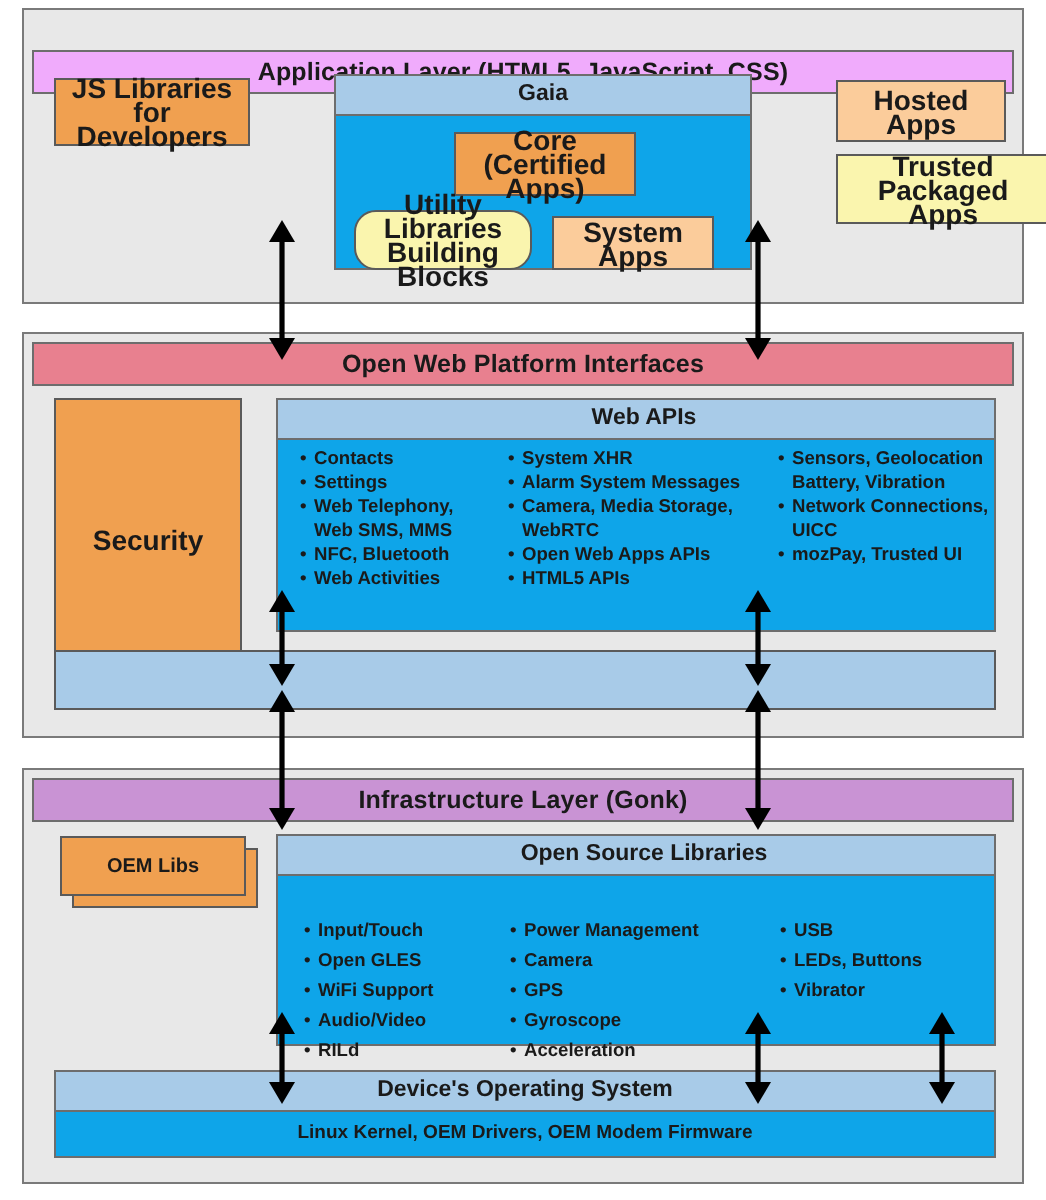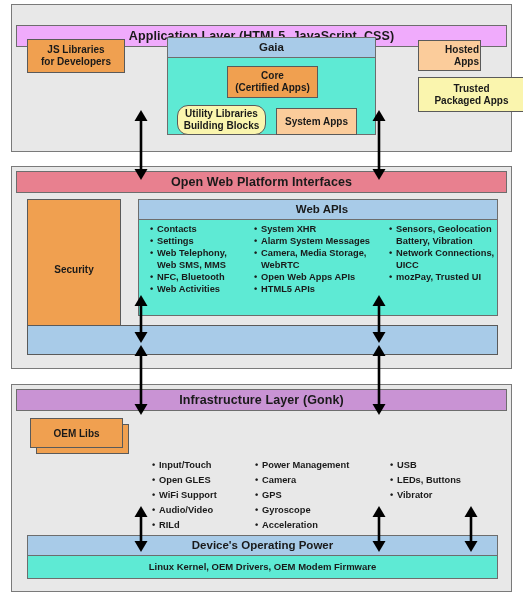--- a/index.html
+++ b/index.html
@@ -48,40 +48,40 @@
   }
   .title-blue   { background: #f0abfc; margin-top: 16px; }
   .title-pink   { background: #e8808f; }
   .title-purple { background: #c993d4; }
 
   
   .box {
     position: absolute;
     box-sizing: border-box;
     border: 1px solid #5a5a5a;
-    font-size: 10px;
+    font-size: 14px;
     font-weight: bold;
     display: flex;
     align-items: center;
     justify-content: center;
-    text-align: right;
+    text-align: center;
     line-height: 12px;
     padding: 1px;
   }
   .orange      { background: #f0a050; }
   .lightorange { background: #fbcc9b; }
   .yellow      { background: #faf5ae; }
   .blue        { background: #a8cbe8; }
 
   
   .panel {
     position: absolute;
     box-sizing: border-box;
     border: 1px solid #6d6d6d;
-    background: #5eead4;
+    background: #0ea5e9;
   }
   .panel-head {
     box-sizing: border-box;
     border-bottom: 1px solid #6d6d6d;
     background: #a8cbe8;
     font-size: 11.5px;
     font-weight: bold;
     line-height: 19px;
     height: 20px;
   }
@@ -172,21 +172,21 @@
 
     <div class="box yellow" style="left:165px; top:100px; width:89px; height:30px; flex-direction:column;border-radius:11px;">
       <span>Utility Libraries</span>
       <span>Building Blocks</span>
     </div>
 
     <div class="box lightorange" style="left:264px; top:103px; width:81px; height:27px;">
       <span>System Apps</span>
     </div>
 
-    <div class="box lightorange" style="left:406px; top:35px; width:63px; height:31px;">
+    <div class="box lightorange" style="left:406px; top:35px; width:85px; height:31px;">
       <span>Hosted Apps</span>
     </div>
 
     <div class="box yellow" style="left:406px; top:72px; width:107px; height:35px; flex-direction:column;">
       <span>Trusted</span>
       <span>Packaged Apps</span>
     </div>
   </div>
 
   <div class="layer" style="left:11px; top:166px; width:501px; height:203px;">
@@ -236,20 +236,23 @@
 
     <div class="layer-title title-purple">Infrastructure Layer (Gonk)</div>
 
     <div class="stack" style="left:18px; top:33px; width:93px; height:30px;border-radius:10px;">
       <div class="back"></div>
       <div class="front">
         <span>OEM Libs</span>
       </div>
     </div>
 
+    <div class="panel" style="left:126px; top:32px; width:360px; height:106px;">
+      <div class="panel-head left">Open Source Libraries</div>
+    </div>
 
     <div class="cols" style="left:140px; top:73px; width:344px; line-height:14.5px;">
       <ul style="width:103px;">
         <li>Input/Touch</li>
         <li>Open GLES</li>
         <li>WiFi Support</li>
         <li>Audio/Video</li>
         <li>RILd</li>
       </ul>
       <ul style="width:135px;">
@@ -260,21 +263,21 @@
         <li>Acceleration</li>
       </ul>
       <ul style="width:105px;">
         <li>USB</li>
         <li>LEDs, Buttons</li>
         <li>Vibrator</li>
       </ul>
     </div>
 
     <div class="panel" style="left:15px; top:150px; width:471px; height:44px;">
-      <div class="panel-head center">Device's Operating Power</div>
+      <div class="panel-head center">Device's Operating System</div>
       <div style="height:22px; line-height:22px; text-align:center; font-size:9.5px; font-weight:bold;">Linux Kernel, OEM Drivers, OEM Modem Firmware</div>
     </div>
   </div>
 
   <div class="arrow" style="left:133px; top:110px;">
     <svg width="16" height="70" viewBox="0 0 16 70">
       <line x1="8" y1="8" x2="8" y2="62" stroke="#000" stroke-width="2.6"></line>
       <polygon points="8,0 1.5,11 14.5,11" fill="#000"></polygon>
       <polygon points="8,70 1.5,59 14.5,59" fill="#000"></polygon>
     </svg>

